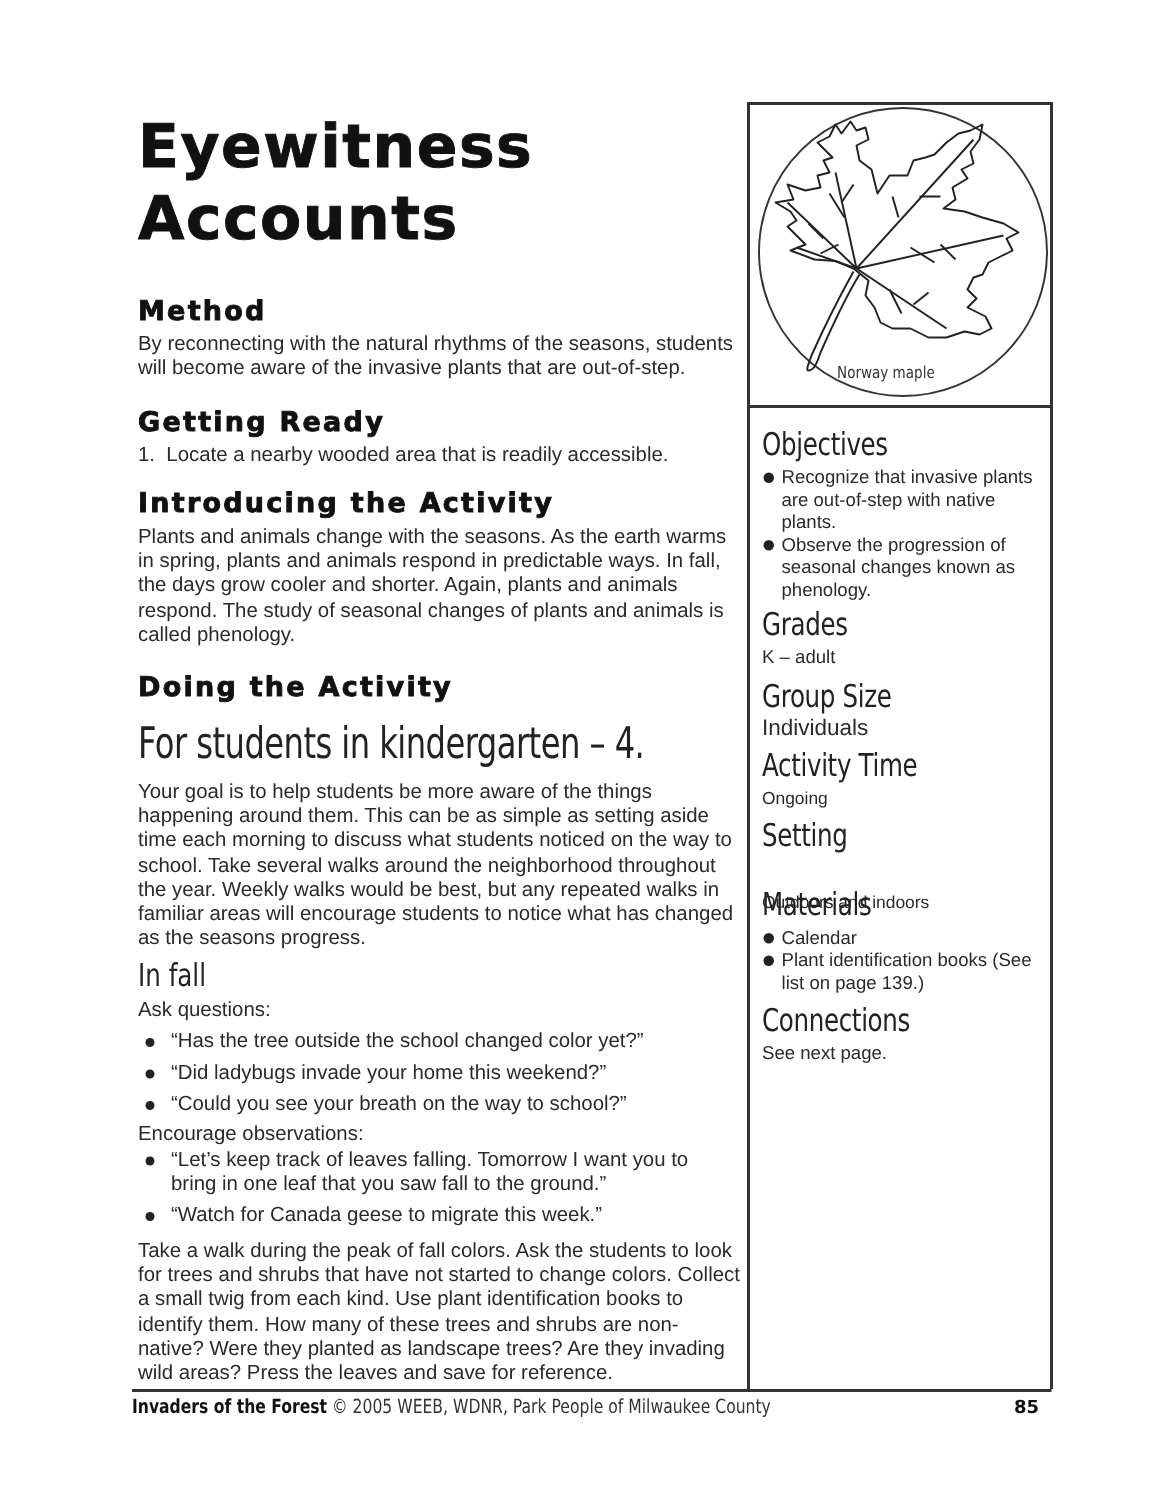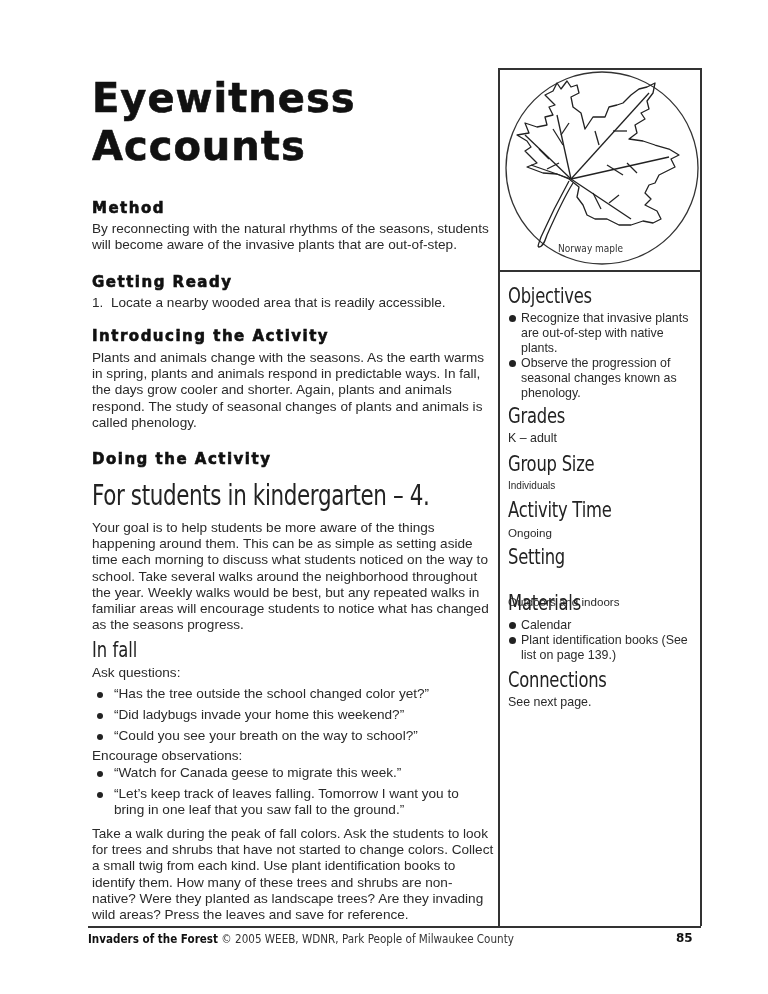--- a/index.html
+++ b/index.html
@@ -5,21 +5,21 @@
   html, body { margin: 0; padding: 0; background: #ffffff; }
   body { width: 768px; height: 994px; position: relative; overflow: hidden; color: #1a1a1a; }
   .page { position: absolute; left: 0; top: 0; width: 768px; height: 878px; }
 
   .display { font-family: "DejaVu Sans", sans-serif; font-weight: bold; color: #111; letter-spacing: 0.5px; -webkit-text-stroke: 0.6px #111; }
   .cond { font-family: "DejaVu Sans", sans-serif; font-weight: normal; transform-origin: left top; color: #222; }
   .body-text { font-family: "Liberation Sans", sans-serif; font-size: 13.6px; line-height: 16.2px; color: #2a2a2a; }
   .side-text { font-family: "Liberation Sans", sans-serif; font-size: 12.4px; line-height: 15px; color: #2a2a2a; }
 
   #title { position: absolute; left: 92px; top: 74px; font-size: 40px; line-height: 48px; letter-spacing: 1px; }
-  .h-sec { position: absolute; left: 92px; font-size: 15px; line-height: 24px; letter-spacing: 1.5px; }
+  .h-sec { position: absolute; left: 92px; font-size: 18px; line-height: 24px; letter-spacing: 1.5px; }
 
   .left-col { position: absolute; left: 92px; width: 402px; }
   .bullets { list-style: none; margin: 0; padding: 0; }
   .bullets li { position: relative; padding-left: 22px; margin-bottom: 5px; }
   .bullets li::before { content: ""; position: absolute; left: 5px; top: 6px; width: 6px; height: 6px; border-radius: 50%; background: #222; }
 
   .side-bullets { list-style: none; margin: 0; padding: 0; }
   .side-bullets li { position: relative; padding-left: 13px; }
   .side-bullets li::before { content: ""; position: absolute; left: 1px; top: 4px; width: 7px; height: 7px; border-radius: 50%; background: #222; }
 
@@ -62,22 +62,22 @@
 
   <div class="cond" style="position:absolute;left:92px;top:638px;font-size:21px;line-height:24px;transform:scaleX(0.78);white-space:nowrap;">In fall</div>
   <div class="left-col body-text" style="top:665px;">Ask questions:</div>
   <ul class="bullets left-col body-text" style="top:686px;">
     <li>“Has the tree outside the school changed color yet?”</li>
     <li>“Did ladybugs invade your home this weekend?”</li>
     <li>“Could you see your breath on the way to school?”</li>
   </ul>
   <div class="left-col body-text" style="top:748px;">Encourage observations:</div>
   <ul class="bullets left-col body-text" style="top:765px;">
+    <li style="padding-right:20px;">“Let’s keep track of leaves falling. Tomorrow I want you to bring in one leaf that you saw fall to the ground.”</li>
     <li>“Watch for Canada geese to migrate this week.”</li>
-    <li style="padding-right:20px;">“Let’s keep track of leaves falling. Tomorrow I want you to bring in one leaf that you saw fall to the ground.”</li>
   </ul>
   <div class="left-col body-text" style="top:826px;">Take a walk during the peak of fall colors. Ask the students to look for trees and shrubs that have not started to change colors. Collect a small twig from each kind. Use plant identification books to identify them. How many of these trees and shrubs are non-native? Were they planted as landscape trees? Are they invading wild areas? Press the leaves and save for reference.</div>
 
   <div id="side-frame-top"></div>
   <div id="side-frame-left"></div>
   <div id="side-frame-right"></div>
   <div id="img-bottom"></div>
   <div id="bottom-rule"></div>
 
   <svg style="position:absolute;left:499px;top:69px;" width="201" height="201" viewBox="0 0 201 201">
@@ -112,21 +112,21 @@
   <div class="side-h" style="top:284px;">Objectives</div>
   <ul class="side-bullets side-p side-text" style="top:311px;">
     <li>Recognize that invasive plants are out-of-step with native plants.</li>
     <li>Observe the progression of seasonal changes known as phenology.</li>
   </ul>
 
   <div class="side-h" style="top:404px;">Grades</div>
   <div class="side-p side-text" style="top:431px;">K – adult</div>
 
   <div class="side-h" style="top:452px;">Group Size</div>
-  <div class="side-p side-text" style="top:478px;font-size:10px;">Individuals</div>
+  <div class="side-p side-text" style="top:478px;font-size:15px;">Individuals</div>
 
   <div class="side-h" style="top:498px;">Activity Time</div>
   <div class="side-p side-text" style="top:525px;font-size:11.6px;">Ongoing</div>
 
   <div class="side-h" style="top:545px;">Setting</div>
   <div class="side-p side-text" style="top:594px;font-size:11.6px;">Outdoors and indoors</div>
 
   <div class="side-h" style="top:591px;">Materials</div>
   <ul class="side-bullets side-p side-text" style="top:618px;">
     <li>Calendar</li>

